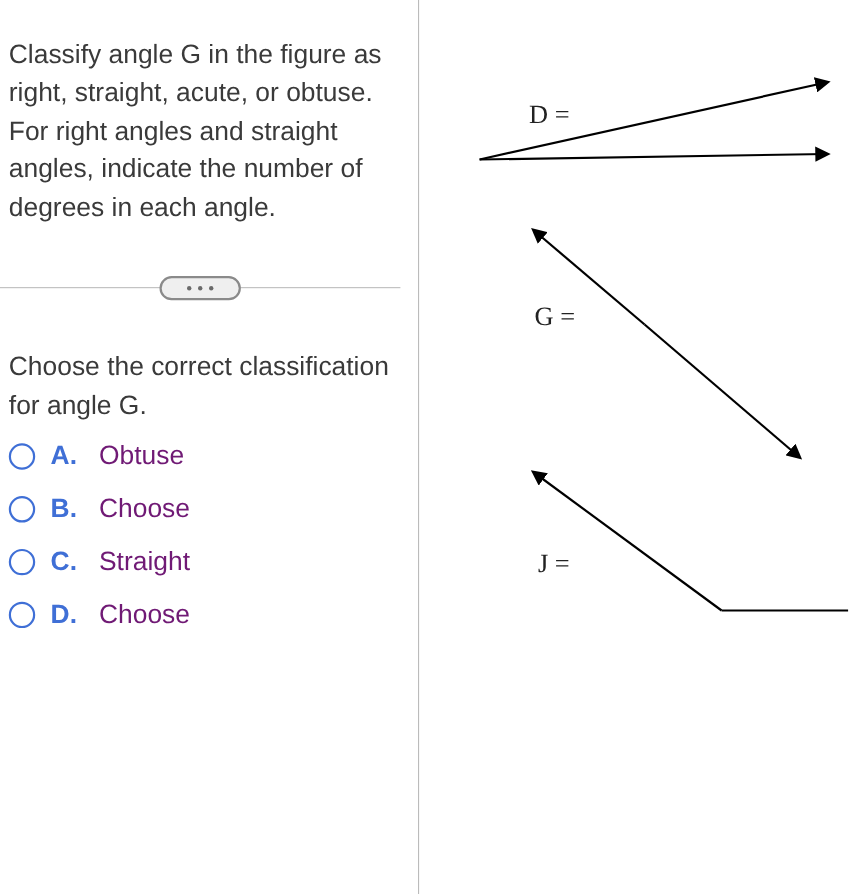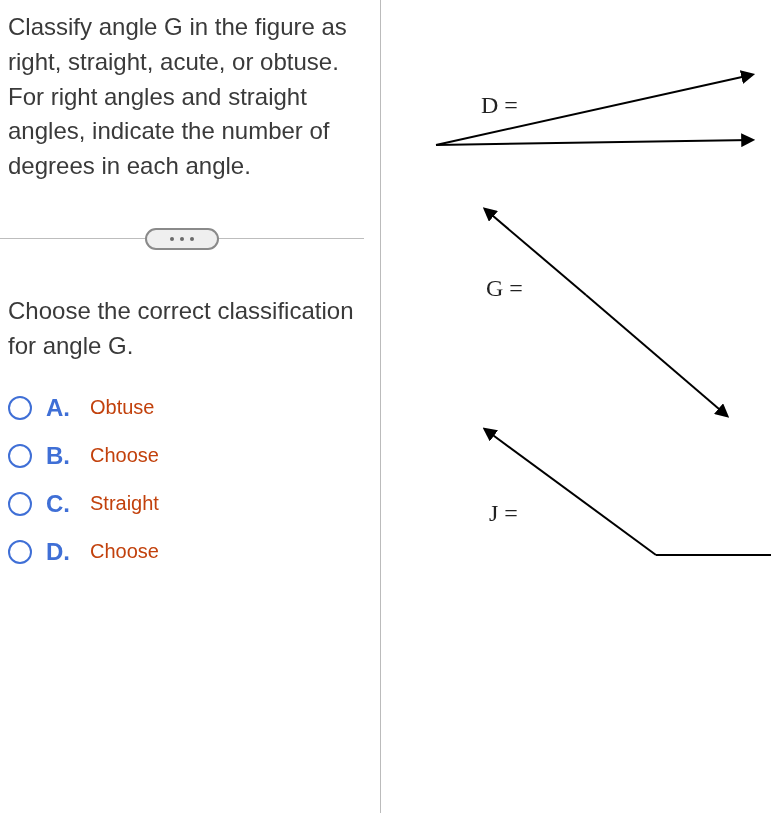--- a/index.html
+++ b/index.html
@@ -28,20 +28,21 @@
     height: 100%;
   }
   .right-col {
     flex: 1;
     position: relative;
   }
   .question-text {
     line-height: 1.45;
     color: #3a3a3a;
     font-size: 24px;
+    margin-top: 23px;
   }
   .hr-row {
     position: relative;
     margin: 44px 0 44px -8px;
     height: 22px;
     display: flex;
     align-items: center;
   }
   .hr-line {
     height: 1px;
@@ -66,21 +67,21 @@
   .dot {
     width: 4px;
     height: 4px;
     background: #6a6a6a;
     border-radius: 50%;
   }
   .subq {
     font-size: 24px;
     color: #3a3a3a;
     line-height: 1.45;
-    margin-bottom: 30px;
+    margin-bottom: 14px;
   }
   .options {
     display: flex;
     flex-direction: column;
     gap: 20px;
     margin-top: 8px;
   }
   .option {
     display: flex;
     align-items: center;
@@ -94,22 +95,22 @@
     border-radius: 50%;
     flex: 0 0 24px;
   }
   .opt-letter {
     color: #3f6fd6;
     font-weight: bold;
     font-size: 24px;
     width: 30px;
   }
   .opt-text {
-    font-size: 20px;
-    color: #c2410c;
+    font-size: 24px;
+    color: #701a75;
   }
   .figure-label {
     position: absolute;
     font-family: "Times New Roman", serif;
     font-size: 24px;
     color: #222;
   }
   svg.fig {
     position: absolute;
     top: 0;

